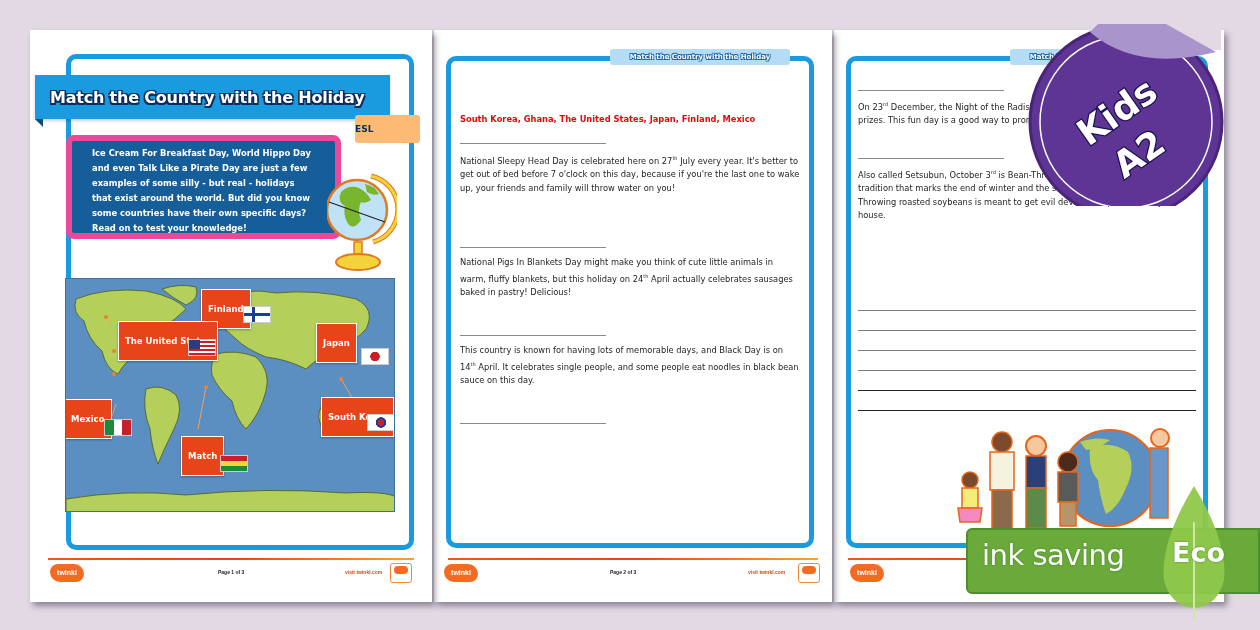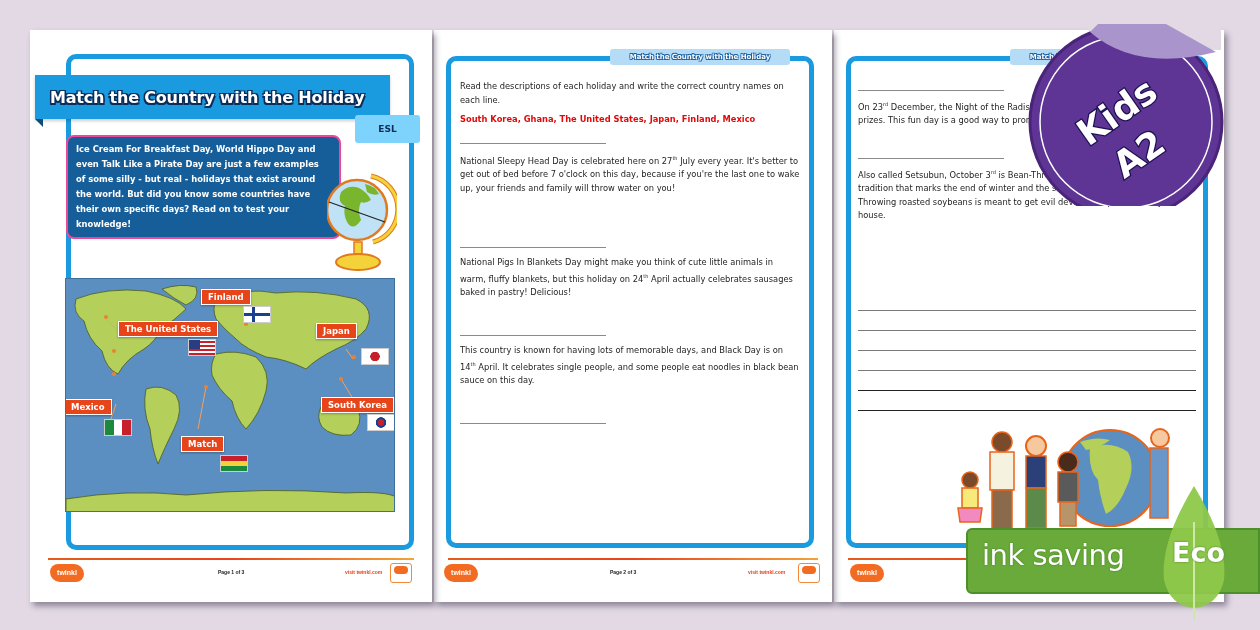--- a/index.html
+++ b/index.html
@@ -30,26 +30,26 @@
   .p2 .visit { left: 314px; }
   .badge-sm { position: absolute; top: 533px; width: 22px; height: 20px; border: 1px solid #f08a3a; border-radius: 3px; background: #fff; }
   .badge-sm::before { content: ""; position: absolute; left: 3px; top: 2px; width: 14px; height: 8px; background: #f26b21; border-radius: 5px; }
   .p1 .badge-sm { left: 360px; }
   .p2 .badge-sm { left: 364px; }
 
   
   .title-banner { position: absolute; left: 5px; top: 45px; width: 355px; height: 44px; background: #1a9be0; box-shadow: 0 2px 3px rgba(0,0,0,0.2); display: flex; align-items: center; padding-left: 15px; }
   .title-banner::after { content: ""; position: absolute; left: 0; bottom: -8px; border-top: 8px solid #0e4c77; border-left: 8px solid transparent; }
   .title-text { color: #fff; font-family: "DejaVu Sans", sans-serif; font-weight: bold; font-size: 16px; text-shadow: -1.5px -1.5px 0 #0b2d5a, 1.5px -1.5px 0 #0b2d5a, -1.5px 1.5px 0 #0b2d5a, 1.5px 1.5px 0 #0b2d5a, 0 2px 0 #0b2d5a; letter-spacing: -0.2px; }
-  .esl-tag { position: absolute; left: 325px; top: 85px; width: 65px; height: 28px; background: #7dd3fc; border-radius: 3px; font-size: 9px; font-weight: bold; color: #0e2e5e; text-align: center; line-height: 28px; }
-  .intro-box { position: absolute; left: 36px; top: 105px; width: 275px; height: 104px; background: #165e9a; border: 2px solid #ec4899; border-radius: 8px; color: #fff; font-size: 8.4px; font-weight: bold; line-height: 15px; padding: 5px 8px; }
+  .esl-tag { position: absolute; left: 325px; top: 85px; width: 65px; height: 28px; background: #fdba74; border-radius: 3px; font-size: 9px; font-weight: bold; color: #0e2e5e; line-height: 28px; }
+  .intro-box { position: absolute; left: 36px; top: 105px; width: 275px; height: 104px; background: #165e9a; border: 6px solid #ec4899; border-radius: 8px; color: #fff; font-size: 8.4px; font-weight: bold; line-height: 15px; padding: 5px 20px; }
   .globe { position: absolute; left: 297px; top: 140px; width: 70px; height: 118px; }
   .map { position: absolute; left: 35px; top: 248px; width: 330px; height: 234px; background: #5b8ec1; border: 1px solid #3f6f9c; overflow: hidden; }
   .map svg { position: absolute; left: 0; top: 0; }
-  .country-label { position: absolute; background: #e8441a; color: #fff; font-size: 8.5px; font-weight: bold; padding: 2px 6px; border: 1px solid #fff; box-shadow: 0 1px 2px rgba(0,0,0,0.3); white-space: nowrap; text-align: right; }
+  .country-label { position: absolute; background: #e8441a; color: #fff; font-size: 8.5px; font-weight: bold; padding: 14px 6px; border: 1px solid #fff; box-shadow: 0 1px 2px rgba(0,0,0,0.3); white-space: nowrap; text-align: right; }
   .flag { position: absolute; width: 28px; height: 17px; border: 1px solid #ccc; }
 
   
   .section-tab { position: absolute; top: 19px; height: 16px; background: #b4dcf6; border-radius: 3px; color: #fff; font-size: 7px; font-weight: bold; text-align: center; line-height: 16px; text-shadow: -0.8px -0.8px 0 #1a5c9e, 0.8px -0.8px 0 #1a5c9e, -0.8px 0.8px 0 #1a5c9e, 0.8px 0.8px 0 #1a5c9e; }
   .p2 .section-tab { left: 176px; width: 180px; }
   .p3 .section-tab { left: 176px; width: 180px; }
   .body-text { position: absolute; font-size: 8.3px; line-height: 13.5px; color: #1e1e1e; font-family: "DejaVu Sans", sans-serif; }
   .answer-line { position: absolute; height: 1px; background: #8a8a8a; }
   .word-bank { position: absolute; color: #e10a0a; font-weight: bold; font-size: 8.3px; font-family: "DejaVu Sans", sans-serif; }
   sup { font-size: 5px; }
@@ -127,21 +127,20 @@
   <div class="footer-rule"></div>
   <div class="twinkl-logo">twinkl</div>
   <div class="page-num">Page 1 of 3</div>
   <div class="visit">visit twinkl.com</div>
   <div class="badge-sm"></div>
 </div>
 
 <div class="page p2">
   <div class="frame"></div>
   <div class="section-tab">Match the Country with the Holiday</div>
-  <div class="body-text" style="left:26px; top:50px; width:340px;">Read the descriptions of each holiday and write the correct country names on each line.</div>
   <div class="word-bank" style="left:26px; top:84px;">South Korea, Ghana, The United States, Japan, Finland, Mexico</div>
 
   <div class="answer-line" style="left:26px; top:113px; width:146px;"></div>
   <div class="body-text" style="left:26px; top:122px; width:340px;"><span>National Sleepy Head Day is celebrated here on 27</span><sup>th</sup><span> July every year. It's better to get out of bed before 7 o'clock on this day, because if you're the last one to wake up, your friends and family will throw water on you!</span></div>
 
   <div class="answer-line" style="left:26px; top:217px; width:146px;"></div>
   <div class="body-text" style="left:26px; top:226px; width:340px;"><span>National Pigs In Blankets Day might make you think of cute little animals in warm, fluffy blankets, but this holiday on 24</span><sup>th</sup><span> April actually celebrates sausages baked in pastry! Delicious!</span></div>
 
   <div class="answer-line" style="left:26px; top:305px; width:146px;"></div>
   <div class="body-text" style="left:26px; top:314px; width:340px;"><span>This country is known for having lots of memorable days, and Black Day is on 14</span><sup>th</sup><span> April. It celebrates single people, and some people eat noodles in black bean sauce on this day.</span></div>

